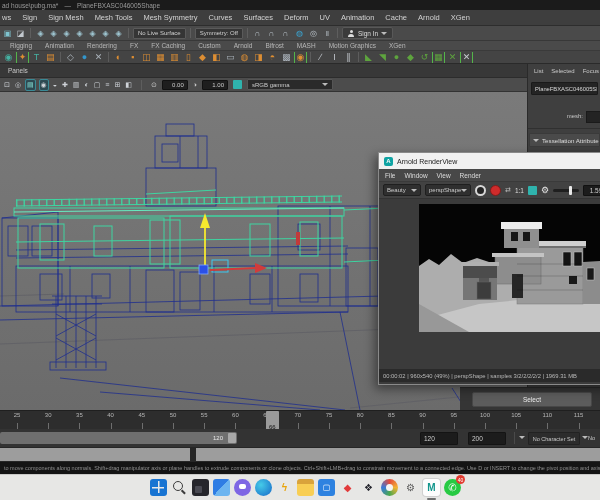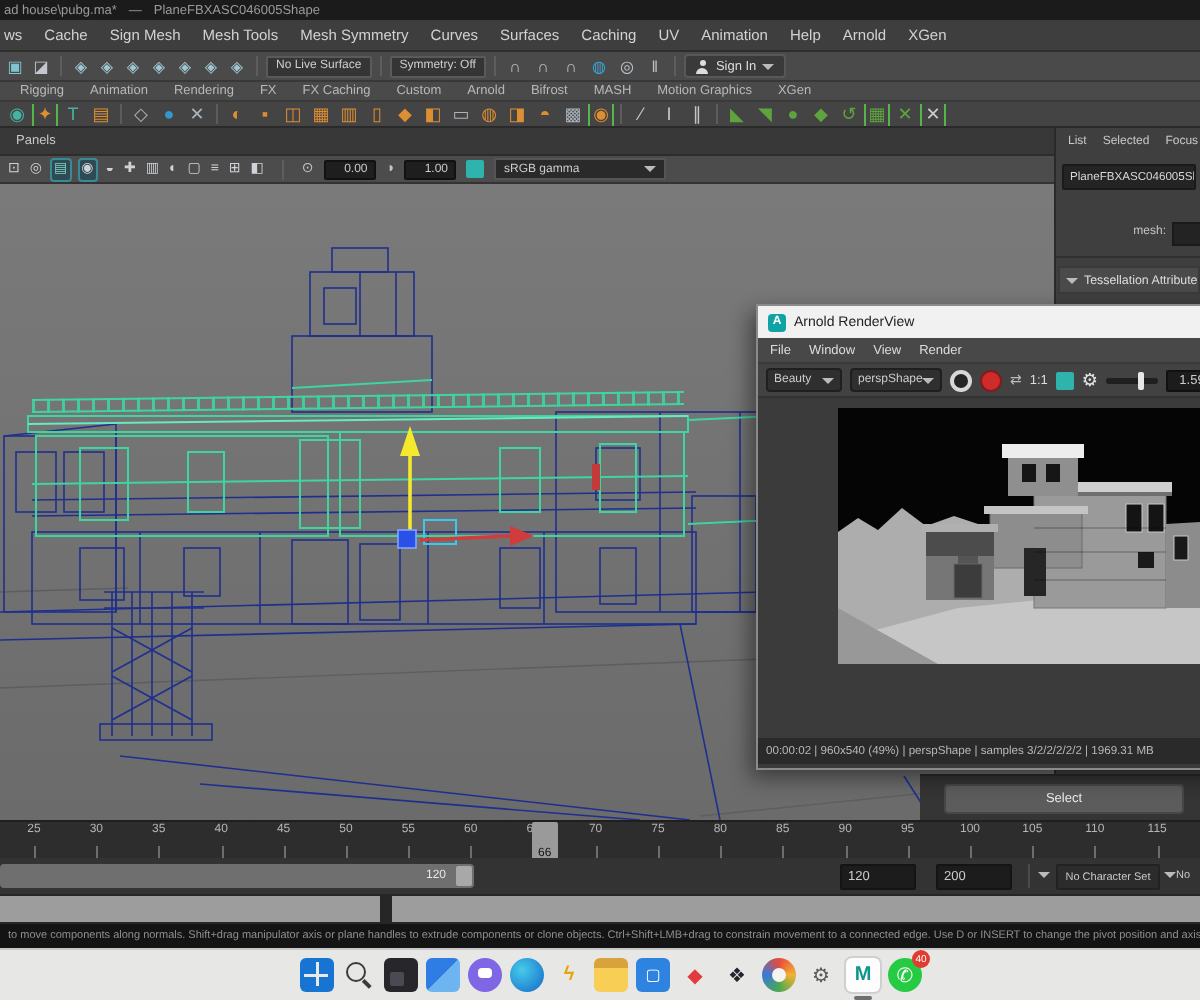--- a/index.html
+++ b/index.html
@@ -124,30 +124,30 @@
 <div id="app">
 
   <div id="titlebar" class="abs">
     <span>ad house\pubg.ma*</span>
     <span>—</span>
     <span>PlaneFBXASC046005Shape</span>
   </div>
 
   <div id="menubar" class="abs">
       <span class="menu-item">ws</span>
-      <span class="menu-item">Cache</span>
+      <span class="menu-item">Sign</span>
       <span class="menu-item">Sign Mesh</span>
       <span class="menu-item">Mesh Tools</span>
       <span class="menu-item">Mesh Symmetry</span>
       <span class="menu-item">Curves</span>
       <span class="menu-item">Surfaces</span>
-      <span class="menu-item">Caching</span>
+      <span class="menu-item">Deform</span>
       <span class="menu-item">UV</span>
       <span class="menu-item">Animation</span>
-      <span class="menu-item">Help</span>
+      <span class="menu-item">Cache</span>
       <span class="menu-item">Arnold</span>
       <span class="menu-item">XGen</span>
     </div>
 
   <div id="statusline" class="abs">
     <span id="modeicons" style="display:flex;gap:2px;padding-left:2px">
         <span class="sl-icon" style="color: rgb(127, 196, 207);">▣</span>
         <span class="sl-icon" style="color: rgb(194, 200, 206);">◪</span>
       </span>
     <span class="sl-div"></span>

